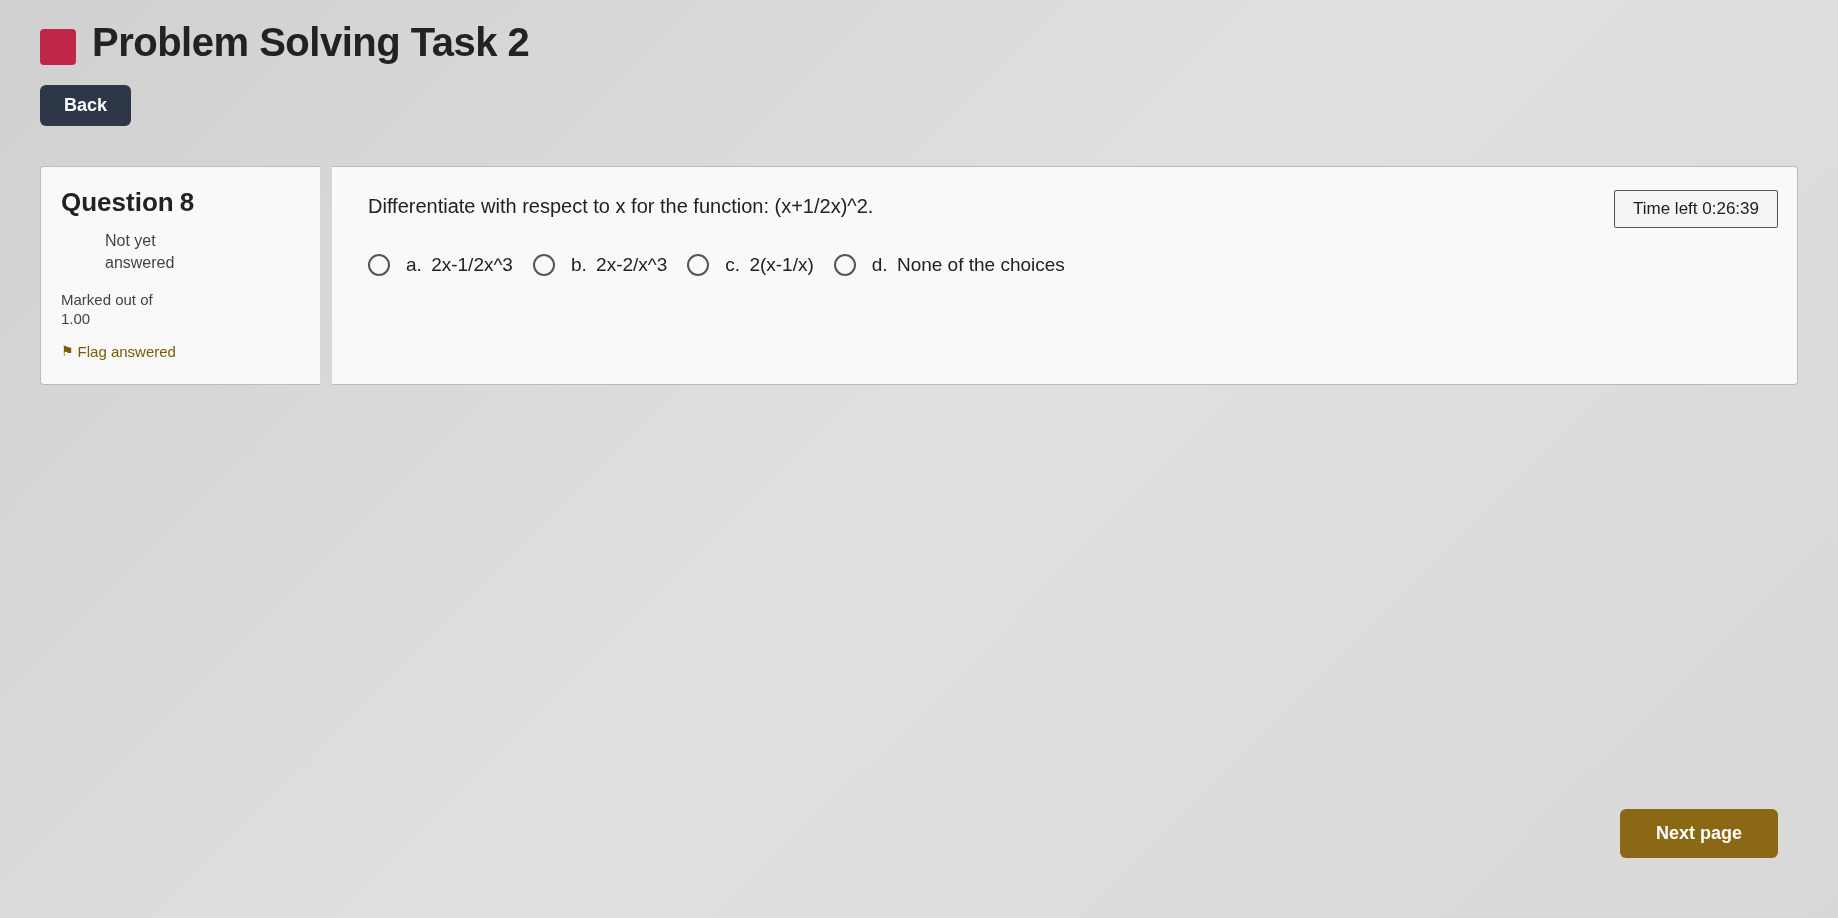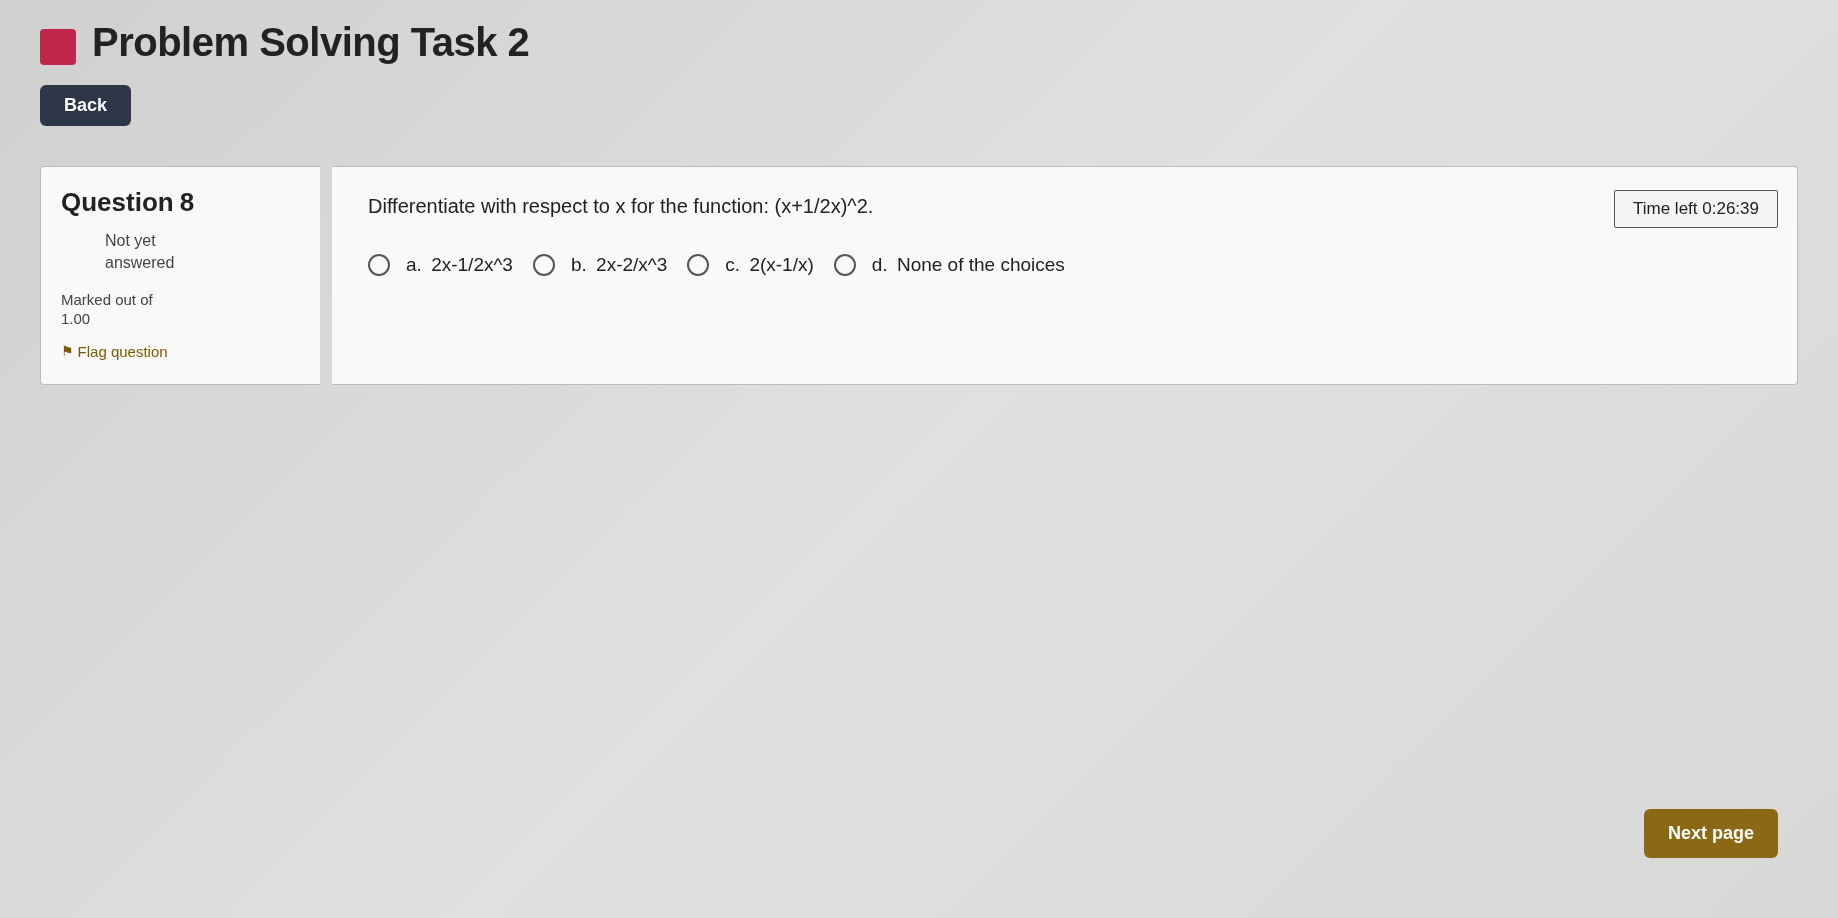--- a/index.html
+++ b/index.html
@@ -187,21 +187,21 @@
     }
 
     .next-page-button {
       position: absolute;
       bottom: 60px;
       right: 60px;
       background-color: #8B6914;
       color: #fff;
       border: none;
       border-radius: 6px;
-      padding: 14px 24px;
+      padding: 14px 36px;
       font-size: 18px;
       font-weight: 600;
       cursor: pointer;
     }
   </style>
 </head>
 <body>
 
 <div class="page-wrapper">
 
@@ -225,21 +225,21 @@
         <span>Question</span>&nbsp;<span>8</span>
       </div>
       <div class="status-text">
         <span>Not yet</span><br>
         <span>answered</span>
       </div>
       <div class="marked-label">Marked out of</div>
       <div class="marked-value">1.00</div>
       <a class="flag-link">
         <span class="flag-icon">⚑</span>
-        <span>Flag question</span>
+        <span>Flag answered</span>
       </a>
     </div>
 
     <div class="question-body">
       <div class="question-text">Differentiate with respect to x for the function: (x+1/2x)^2.</div>
 
       <div class="choices">
 
         <label class="choice-item">
           <input type="radio" class="choice-radio" name="answer" style="">

